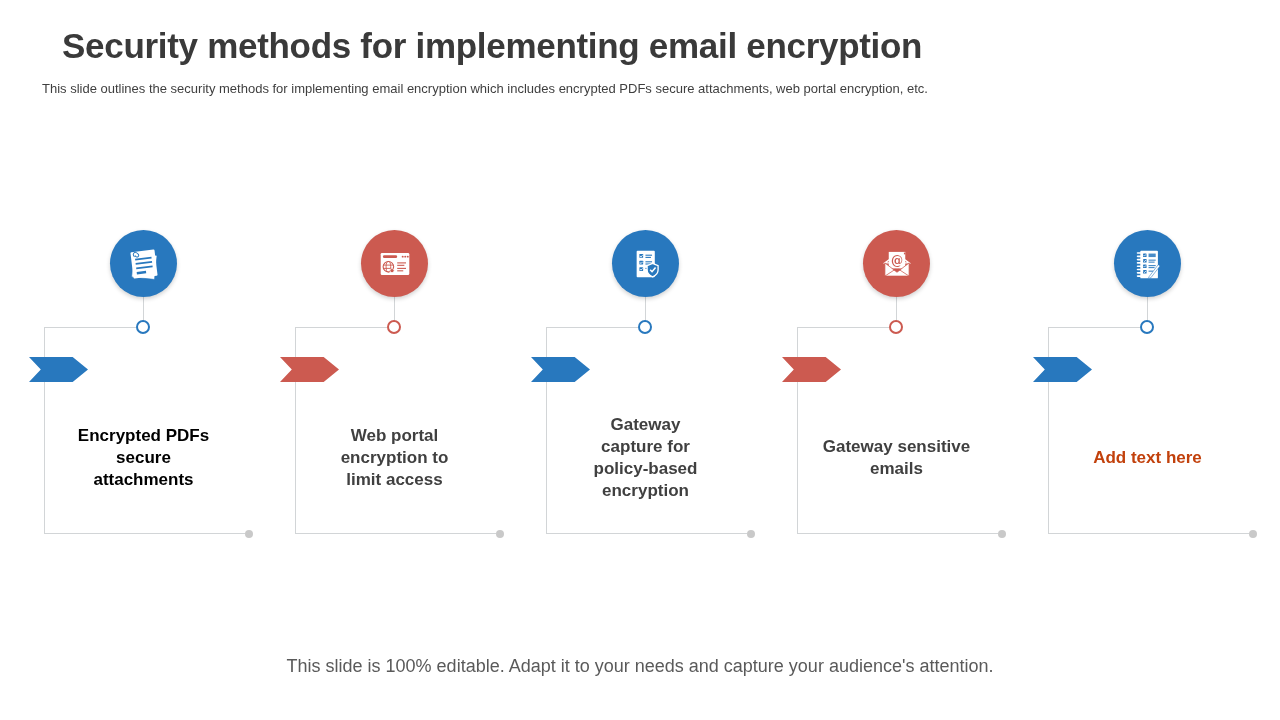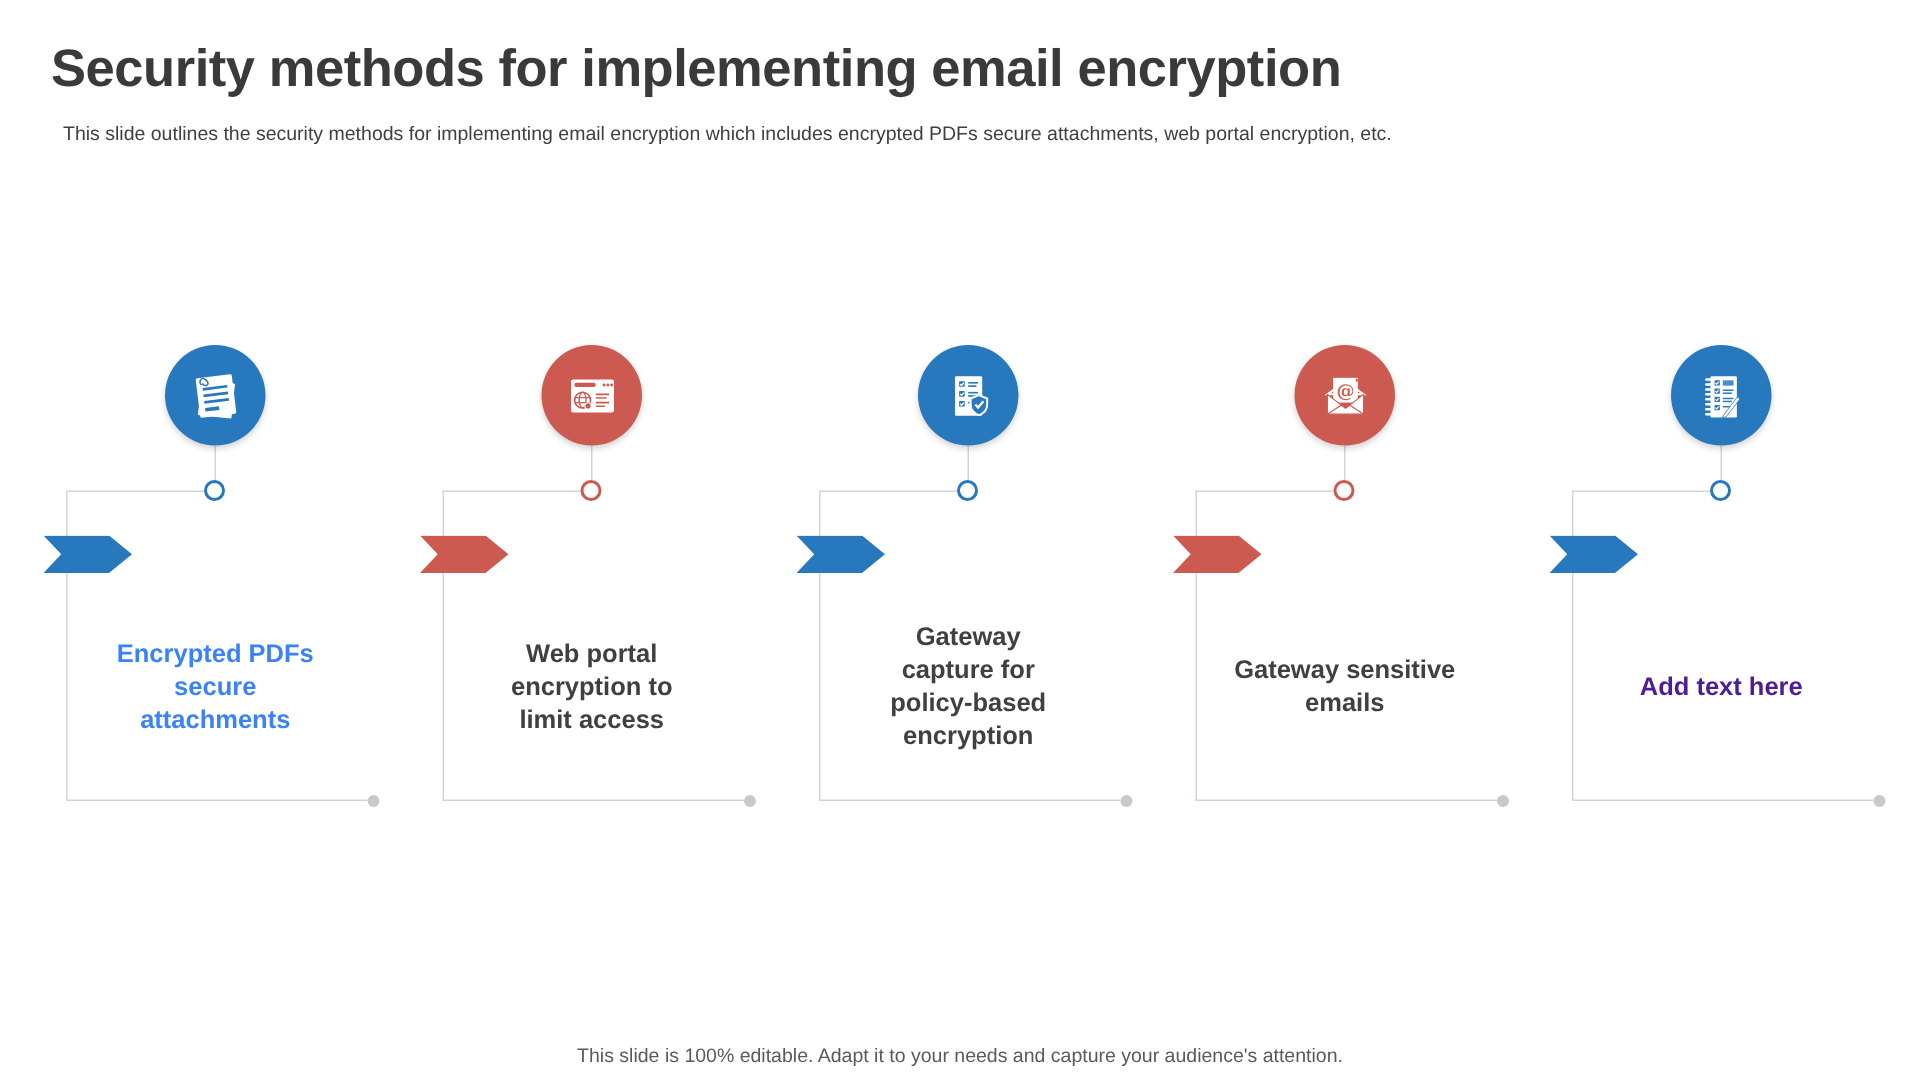--- a/index.html
+++ b/index.html
@@ -22,27 +22,27 @@
   .b-line{position:absolute;left:26px;top:533px;width:201px;height:1px;background:#d2d5d7;}
   .end-dot{position:absolute;left:227px;top:530px;width:8px;height:8px;border-radius:50%;background:#c9c9c9;}
 
   .arrow{position:absolute;left:11px;top:357px;width:59px;height:25px;
     clip-path:polygon(0 0,74% 0,100% 50%,74% 100%,0 100%,20% 50%);}
 
   .label{position:absolute;left:25px;top:398px;width:201px;height:120px;
     display:flex;align-items:center;justify-content:center;text-align:center;
     font-size:17px;font-weight:700;line-height:1.3;color:#404040;white-space:pre-line;}
 
-  .footer{position:absolute;left:0;top:696px;width:1280px;text-align:center;font-size:13px;color:#5a5a5a;}
+  .footer{position:absolute;left:0;top:656px;width:1280px;text-align:center;font-size:18px;color:#5a5a5a;}
 </style>
 </head>
 <body>
 
 <div class="slide">
-  <div class="title" style="color: rgb(58, 58, 58);">Security methods for implementing email encryption</div>
+  <div class="title" style="color: rgb(58, 58, 58); margin-left: 28px;">Security methods for implementing email encryption</div>
   <div class="subtitle">This slide outlines the security methods for implementing email encryption which includes encrypted PDFs secure attachments, web portal encryption, etc.</div>
   <div id="columns">
       <div class="column" style="left: 18px;">
     <div class="h-line" style="background: rgb(210, 213, 215);"></div>
     <div class="v-line" style="background: rgb(210, 213, 215);"></div>
     <div class="b-line" style="background: rgb(210, 213, 215);"></div>
     <div class="end-dot" style="background: rgb(201, 201, 201);"></div>
     <div class="v-connector" style="background: rgb(210, 213, 215);"></div>
     <div class="ring" style="border-color: rgb(40, 120, 190);"></div>
     <div class="icon-circle" style="background: rgb(40, 120, 190); color: rgb(40, 120, 190);">
@@ -56,21 +56,21 @@
     <line x1="12.5" y1="15" x2="27.5" y2="15" stroke="currentColor" stroke-width="1.6"></line>
     <line x1="12.5" y1="19" x2="27.5" y2="19" stroke="currentColor" stroke-width="1.6"></line>
     <line x1="12.5" y1="23" x2="27.5" y2="23" stroke="currentColor" stroke-width="1.6"></line>
     <line x1="12.5" y1="27.5" x2="21" y2="27.5" stroke="currentColor" stroke-width="2.2"></line>
     <path d="M12.2 12.5 c-2 -2.4 0.2 -5 2.1 -3.6 c1.6 1.1 2.6 2.8 1.2 3.8 c-1.1 0.8 -2.3 -0.2 -2.7 -1.3" fill="none" stroke="currentColor" stroke-width="0.9"></path>
   </g>
 </svg>
           </span>
     </div>
     <div class="arrow" style="background: rgb(40, 120, 190);"></div>
-    <div class="label" style="color: #3b82f6;">Encrypted PDFs
+    <div class="label" style="color: #000000;">Encrypted PDFs
 secure
 attachments</div>
   </div>
       <div class="column" style="left: 269px;">
     <div class="h-line" style="background: rgb(210, 213, 215);"></div>
     <div class="v-line" style="background: rgb(210, 213, 215);"></div>
     <div class="b-line" style="background: rgb(210, 213, 215);"></div>
     <div class="end-dot" style="background: rgb(201, 201, 201);"></div>
     <div class="v-connector" style="background: rgb(210, 213, 215);"></div>
     <div class="ring" style="border-color: rgb(204, 90, 80);"></div>
@@ -202,17 +202,17 @@
                 <line x1="20.5" y1="18.3" x2="26" y2="18.3"></line>
     <line x1="20.5" y1="21.5" x2="27" y2="21.5"></line>
                 <line x1="20.5" y1="23.3" x2="26" y2="23.3"></line>
     <line x1="20.5" y1="26.5" x2="25" y2="26.5"></line>
   </g>
   <path d="M21 31.5 L29.3 20.6 L30.9 21.8 L22.6 32.5 L20.2 33.2 Z" fill="#fff" stroke="currentColor" stroke-width="0.5"></path>
 </svg>
           </span>
     </div>
     <div class="arrow" style="background: rgb(40, 120, 190);"></div>
-    <div class="label" style="color: #4c1d95;">Add text here</div>
+    <div class="label" style="color: #c2410c;">Add text here</div>
   </div>
     </div>
   <div class="footer">This slide is 100% editable. Adapt it to your needs and capture your audience's attention.</div>
 </div>
 
 </body></html>

